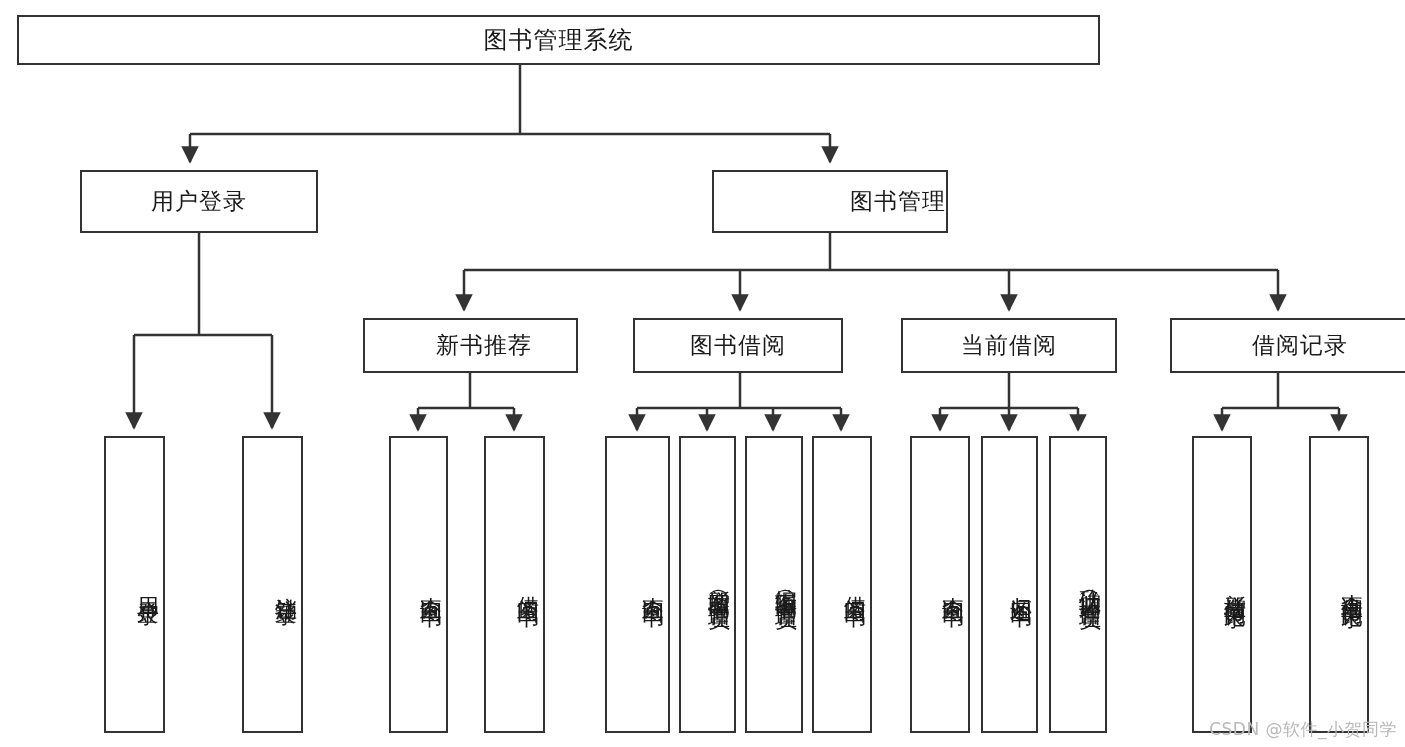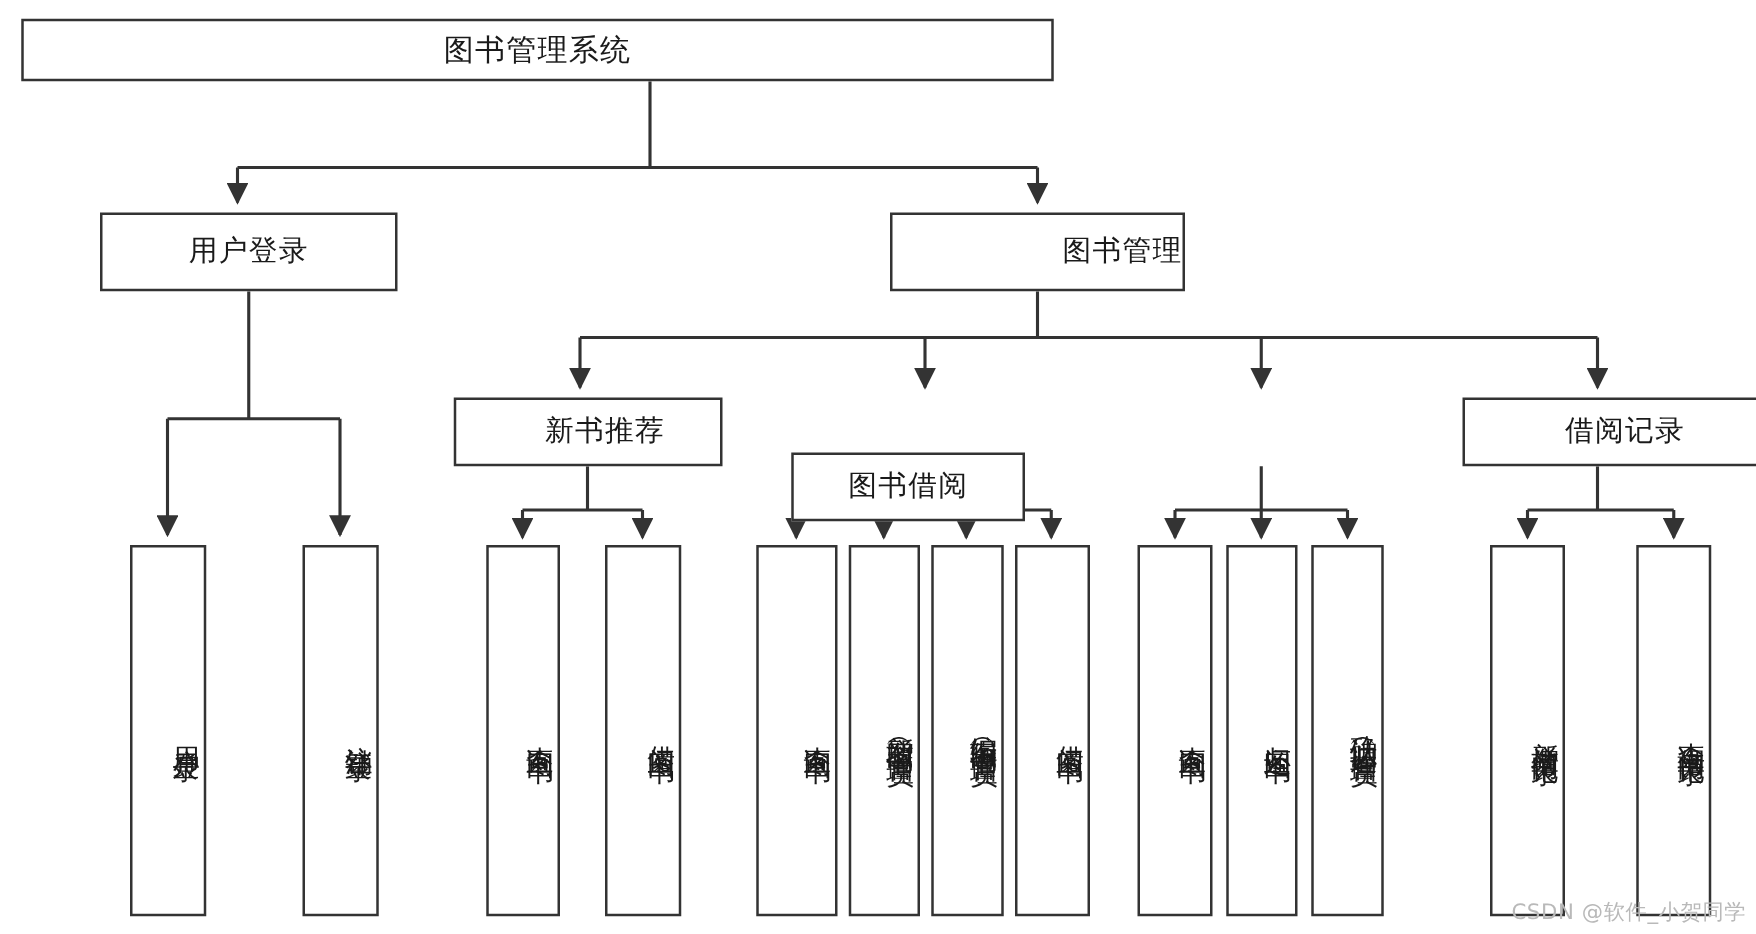--- a/index.html
+++ b/index.html
@@ -119,36 +119,39 @@
       <path d="M 1009 408 L 1009 430" marker-end="url(#arrow)"></path>
       <path d="M 1078 408 L 1078 430" marker-end="url(#arrow)"></path>
 
       <path d="M 1278 373 L 1278 408"></path>
       <path d="M 1222 408 L 1339 408"></path>
       <path d="M 1222 408 L 1222 430" marker-end="url(#arrow)"></path>
       <path d="M 1339 408 L 1339 430" marker-end="url(#arrow)"></path>
     </g>
   </svg>
 
-  <div class="node horizontal" id="root-node" style="left:17px; top:15px; width:826px; height:50px;">
+  <div class="node horizontal" id="root-node" style="left:17px; top:15px; width:1083px; height:50px;">
     <span>图书管理系统</span>
   </div>
 
   <div class="node horizontal" style="left:80px; top:170px; width:238px; height:63px;">
     <span>用户登录</span>
   </div>
   <div class="node horizontal" style="left:712px; top:170px; width:236px; height:63px;justify-content:flex-end;">
     <span>图书管理</span>
   </div>
 
   <div class="node horizontal" style="left:363px; top:318px; width:215px; height:55px;padding-left:27px;">
     <span>新书推荐</span>
   </div>
-  <div class="node horizontal" style="left:633px; top:318px; width:187px; height:55px;margin-top:44px;">
+  <div class="node horizontal" style="left:633px; top:318px; width:210px; height:55px;">
     <span>图书借阅</span>
+  </div>
+  <div class="node horizontal" style="left:901px; top:318px; width:216px; height:55px;">
+    <span>当前借阅</span>
   </div>
   <div class="node horizontal" style="left:1170px; top:318px; width:260px; height:55px;">
     <span>借阅记录</span>
   </div>
 
   <div class="node vertical" style="left:104px; top:436px; width:61px; height:297px;">
     <span class="vtext">用户登录</span>
   </div>
   <div class="node vertical" style="left:242px; top:436px; width:61px; height:297px;">
     <span class="vtext">注销登录</span>

